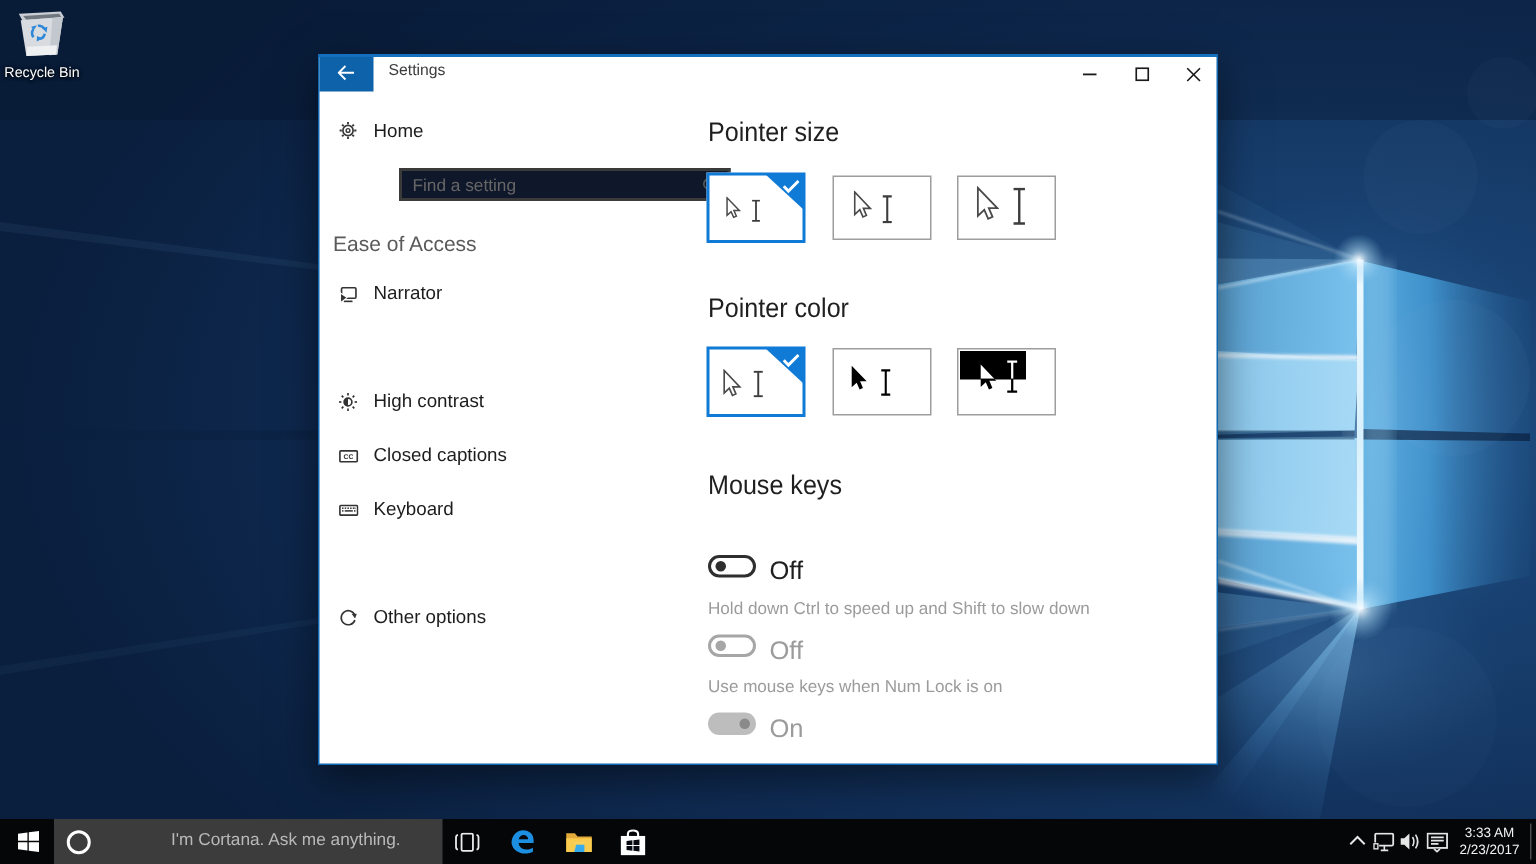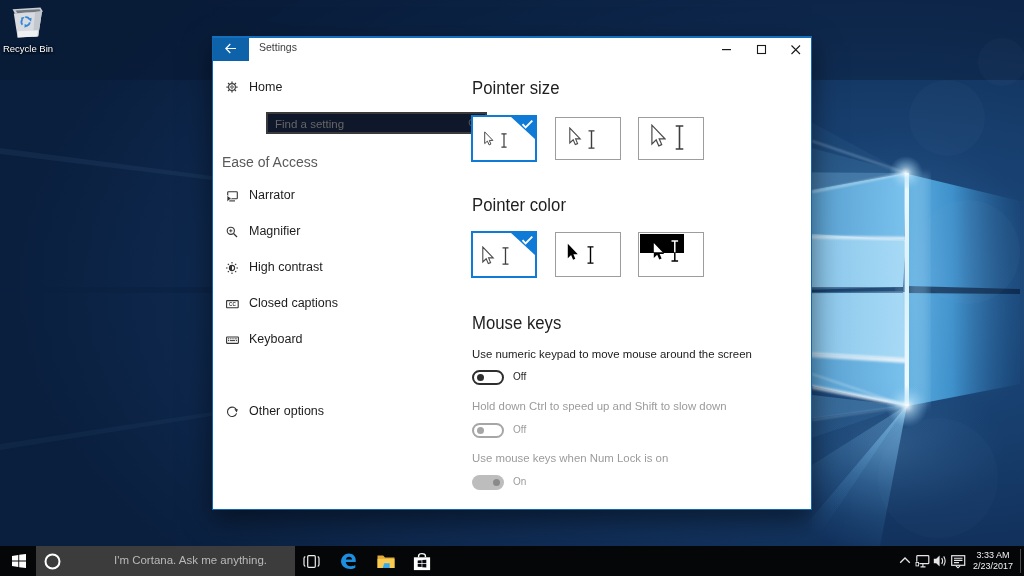--- a/index.html
+++ b/index.html
@@ -19,21 +19,21 @@
   .navrow{left:0;width:240px;height:24px;padding-left:39px;}
   .navrow .ic{position:absolute;left:13px;top:6px;}
   .navrow .lb{position:absolute;left:36px;top:4px;}
   
   .h1{font-size:18px;font-weight:400;color:#1f1f1f;transform:scaleX(0.93);transform-origin:0 0;}
   .tile{box-sizing:border-box;background:#fff;border:1px solid #9d9d9d;}
   .tilesel{border:2px solid #0f7bd7;}
   .corner{position:absolute;right:-1px;top:-1px;width:0;height:0;border-top:24px solid #0f7bd7;border-left:26px solid transparent;}
   .bodytx{font-size:11.4px;color:#1b1b1b;}
   .gray{color:#9b9b9b !important;}
-  .toglbl{font-size:10px;color:#1f1f1f;}
+  .toglbl{font-size:17px;color:#1f1f1f;}
   
   #taskbar{left:0;top:546px;width:1024px;height:30px;background:#050608;}
   #cortana{left:36px;top:0;width:259px;height:30px;background:#3c3c3c;}
   #cortana span{position:absolute;left:31px;top:8px;font-size:11.5px;color:#b9b9b9;margin-left:47px;}
   .clock{position:absolute;right:8px;width:46px;text-align:center;font-size:9px;color:#f2f2f2;line-height:10.5px;}
 </style>
 </head>
 <body>
 <div id="stage">
 
@@ -185,28 +185,20 @@
       </div>
       <div class="abs" style="left:9px;top:95px;font-size:14px;color:#5a5a5a">Ease of Access</div>
       <div class="abs navrow" style="top:125px">
         <svg class="ic" width="12" height="12" viewBox="0 0 12 12">
             <rect x="1.7" y="1.8" width="9.6" height="7" rx="0.8" fill="none" stroke="#333" stroke-width="1.1"></rect>
             <path d="M3.2 10.9 H9" stroke="#333" stroke-width="1.1"></path>
             <path d="M1,5.4 L1,11.8 L5.4,8.4 Z" fill="#333" stroke="#fff" stroke-width="0.7"></path>
           </svg>
         <div class="lb navtxt">Narrator</div>
       </div>
-      <div class="abs navrow" style="top:161px">
-        <svg class="ic" width="12" height="12" viewBox="0 0 12 12">
-            <circle cx="4.8" cy="4.8" r="3.6" fill="none" stroke="#333" stroke-width="1.1"></circle>
-            <path d="M7.5 7.5 L11 11" stroke="#333" stroke-width="1.2"></path>
-            <path d="M4.8 3.2 V6.4 M3.2 4.8 H6.4" stroke="#333" stroke-width="0.9"></path>
-          </svg>
-        <div class="lb navtxt">Magnifier</div>
-      </div>
       <div class="abs navrow" style="top:197px">
         <svg class="ic" width="12" height="12" viewBox="0 0 12 12">
             <circle cx="6" cy="6" r="2.6" fill="none" stroke="#333" stroke-width="1.1"></circle>
             <path d="M6,3.4 A2.6,2.6 0 0 0 6,8.6 Z" fill="#333"></path>
             <g stroke="#333" stroke-width="1.1">
               <path d="M6 0 V1.6"></path>
               <path d="M6 10.4 V12"></path>
               <path d="M0 6 H1.6"></path>
               <path d="M10.4 6 H12"></path>
               <path d="M1.8 1.8 L2.9 2.9"></path>
@@ -335,21 +327,20 @@
           </defs>
           <g clip-path="url(#cpTopI)" stroke="#fff" stroke-width="1.5" fill="none">
               <path d="M1,1 H7.6 M4.3,1 V21 M1,21 H7.6"></path>
             </g>
           <g clip-path="url(#cpBotI)" stroke="#000" stroke-width="1.5" fill="none">
               <path d="M1,1 H7.6 M4.3,1 V21 M1,21 H7.6"></path>
             </g>
         </svg>
       </div>
       <div class="abs h1" style="left:13px;top:254px">Mouse keys</div>
-      <div class="abs bodytx" style="left:13px;top:289px">Use numeric keypad to move mouse around the screen</div>
       <div class="abs" style="left:13px;top:311px;width:32px;height:15px;border:2px solid #2e2e2e;border-radius:8px;box-sizing:border-box">
         <div class="abs" style="left:2.5px;top:2px;width:7px;height:7px;border-radius:50%;background:#2e2e2e"></div>
       </div>
       <div class="abs toglbl" style="left:54px;top:312px">Off</div>
       <div class="abs bodytx gray" style="left:13px;top:341px">Hold down Ctrl to speed up and Shift to slow down</div>
       <div class="abs" style="left:13px;top:364px;width:32px;height:15px;border:2px solid #a6a6a6;border-radius:8px;box-sizing:border-box">
         <div class="abs" style="left:2.5px;top:2px;width:7px;height:7px;border-radius:50%;background:#a6a6a6"></div>
       </div>
       <div class="abs toglbl gray" style="left:54px;top:365px">Off</div>
       <div class="abs bodytx gray" style="left:13px;top:393px">Use mouse keys when Num Lock is on</div>

